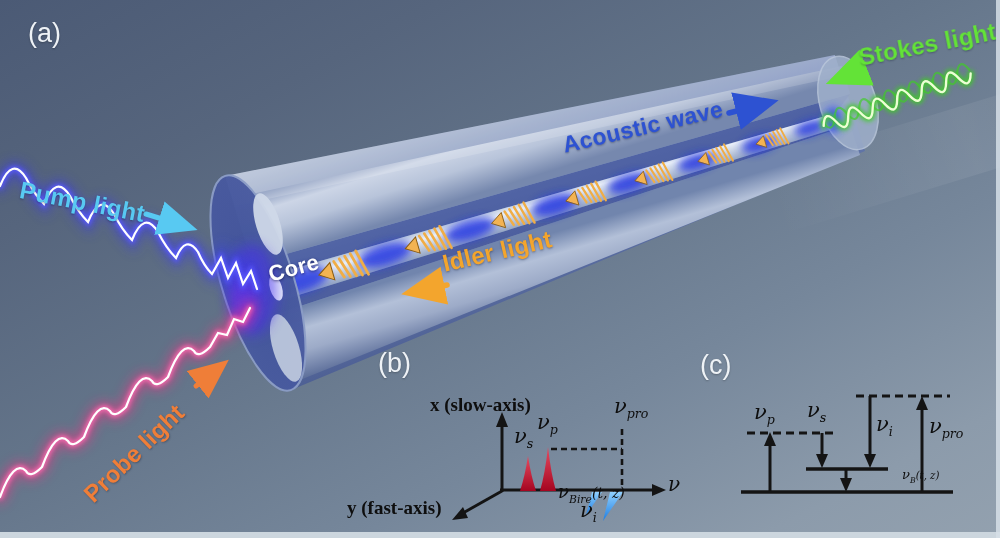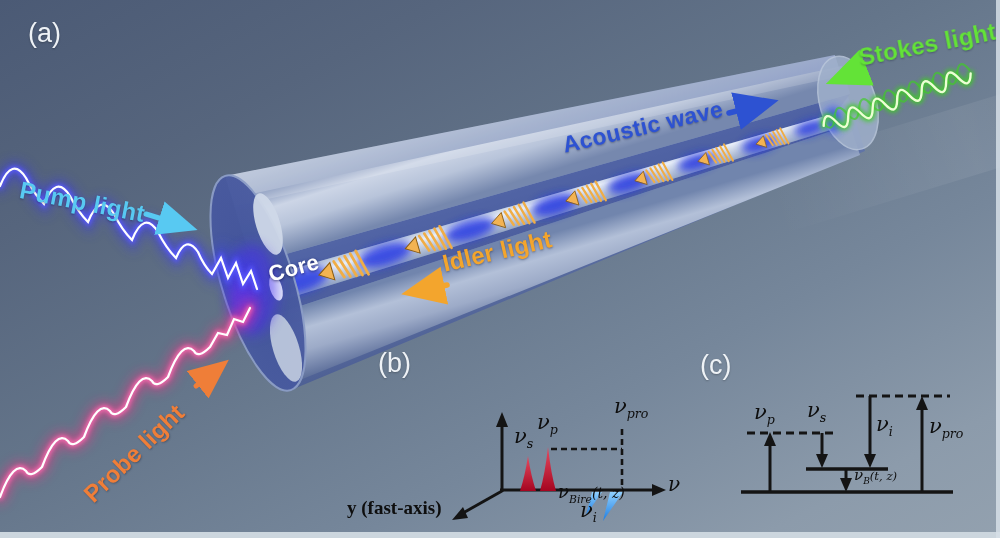--- a/index.html
+++ b/index.html
@@ -16,21 +16,21 @@
   svg.art{position:absolute;left:0;top:0;}
   .lbl{position:absolute;font-weight:700;white-space:nowrap;transform-origin:0 50%;
        text-shadow:0 1px 2px rgba(10,15,40,.35);letter-spacing:.3px;}
   .panel-letter{position:absolute;font-weight:400;color:#eef2f6;font-size:27px;
        text-shadow:0 1px 2px rgba(0,0,0,.25);white-space:nowrap;}
   .math{position:absolute;font-family:"DejaVu Serif",serif;font-style:italic;color:#0e0e0e;
         font-size:21px;line-height:1;white-space:nowrap;}
   .math sub{font-size:.6em;}
   .math .rest{font-size:.78em;}
   .math-sm{font-size:18px;margin-top:30px;}
-  .math-md{font-size:15px;}
+  .math-md{font-size:13px;margin-left:48px;}
   .axis-lbl{position:absolute;font-family:"Liberation Serif",serif;font-weight:700;color:#0e0e0e;
         font-size:19px;white-space:nowrap;}
 </style>
 </head>
 <body>
 
 <div class="stage">
 
   <div class="streak"></div>
 
@@ -276,20 +276,21 @@
   <div class="panel-letter" style="left:378px;top:348px">(b)</div>
   <div class="panel-letter" style="left:700px;top:350px">(c)</div>
 
   <div class="lbl" style="left: 20px; top: 176px; font-size: 24px; transform: rotate(11deg); color: rgb(88, 201, 242);">Pump light</div>
   <div class="lbl" style="left: 88px; top: 484px; font-size: 24px; transform: rotate(-44deg); color: rgb(239, 126, 56);">Probe light</div>
   <div class="lbl" style="left: 859px; top: 44px; font-size: 24px; transform: rotate(-11deg); color: rgb(99, 227, 55);">Stokes light</div>
   <div class="lbl" style="left: 563px; top: 132px; font-size: 23px; transform: rotate(-13deg); color: rgb(45, 82, 210);">Acoustic wave</div>
   <div class="lbl" style="left: 443px; top: 250px; font-size: 24px; transform: rotate(-13deg); color: rgb(243, 165, 45);">Idler light</div>
   <div class="lbl" style="left: 269px; top: 262px; font-size: 22px; transform: rotate(-15deg); text-shadow: rgba(0, 0, 50, 0.55) 0px 1px 3px; color: rgb(255, 255, 255);">Core</div>
 
+  <div class="axis-lbl" style="left:430px;top:394px">x (slow-axis)</div>
   <div class="axis-lbl" style="left:347px;top:497px">y (fast-axis)</div>
   <div class="math" style="left:668px;top:474px;font-size:20px">ν</div>
 
   <div class="math" style="left:514px;top:426px">
     <i>ν</i><sub>s</sub>
   </div>
   <div class="math" style="left:537px;top:412px">
     <i>ν</i><sub>p</sub>
   </div>
   <div class="math" style="left:614px;top:396px">

